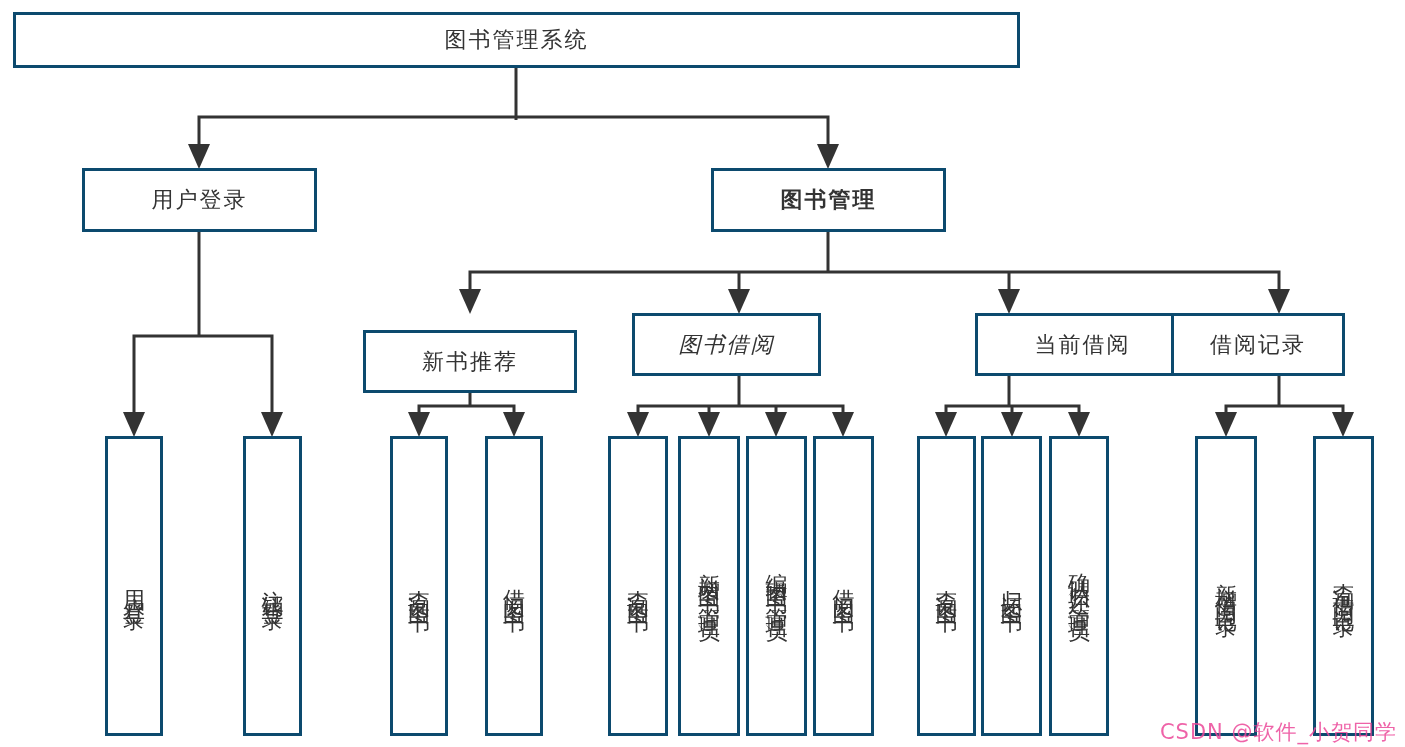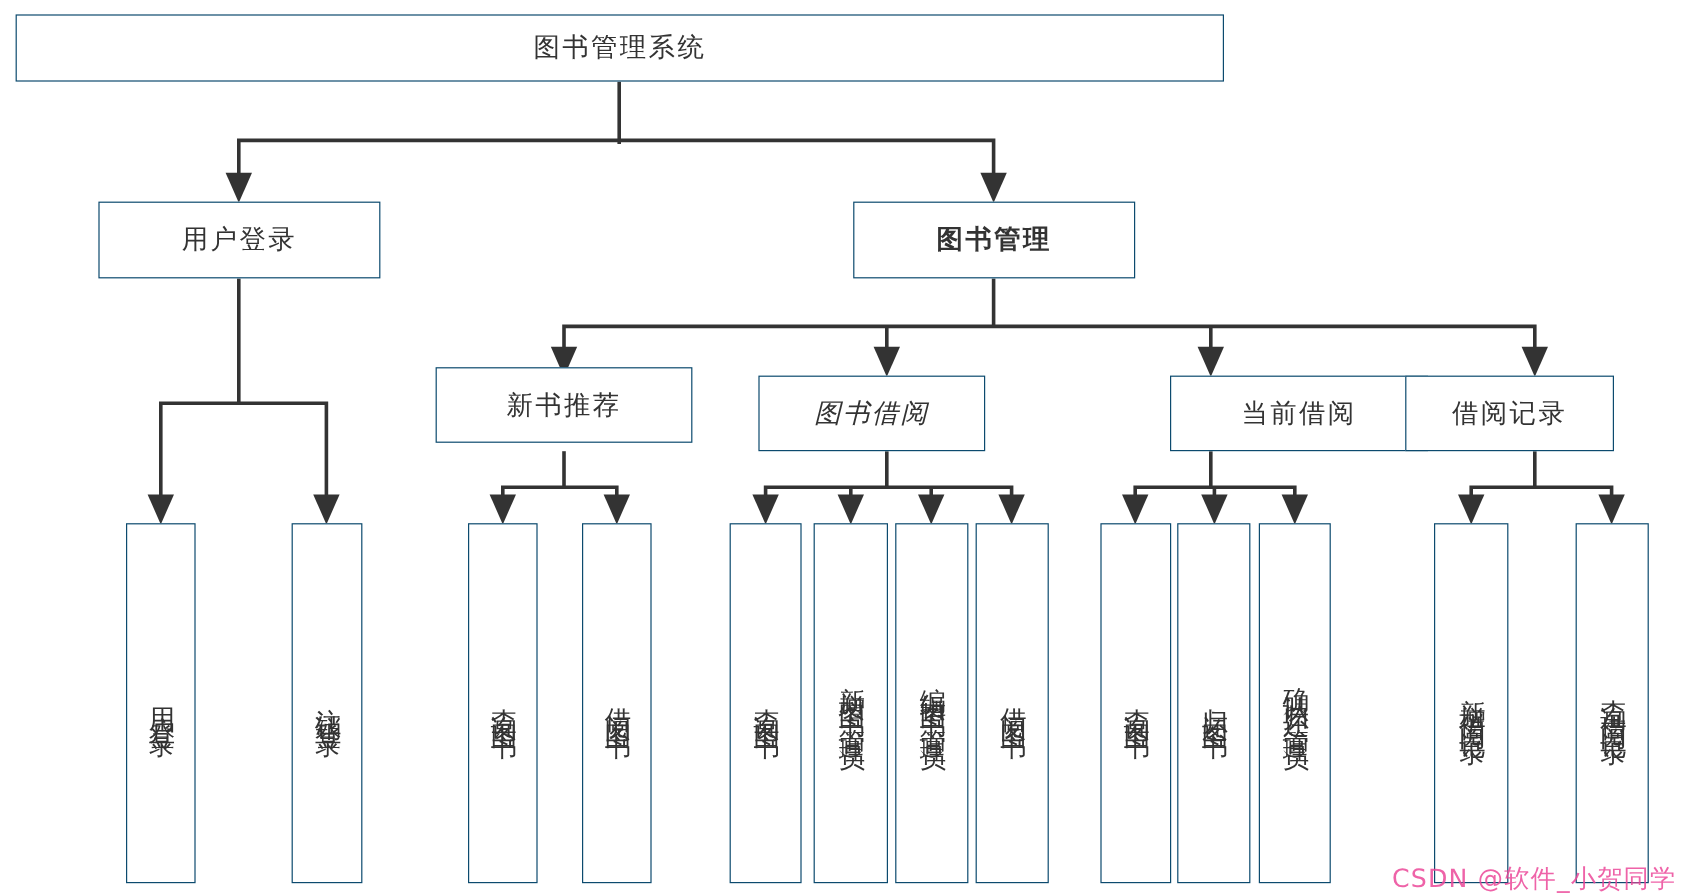--- a/index.html
+++ b/index.html
@@ -18,21 +18,21 @@
   #connectors {
     position: absolute;
     left: 0;
     top: 0;
     width: 1405px;
     height: 747px;
   }
   .box {
     position: absolute;
     box-sizing: border-box;
-    border: 1px solid #0c4a6e;
+    border: 3px solid #0c4a6e;
     background: #ffffff;
     display: flex;
     align-items: center;
     justify-content: center;
     color: #333333;
   }
   .box.h span {
     font-size: 22px;
     letter-spacing: 2px;
     white-space: nowrap;
@@ -125,21 +125,21 @@
     <span>图书管理系统</span>
   </div>
 
   <div class="box h lvl2" style="left:82px; top:168px; width:235px; height:64px;">
     <span>用户登录</span>
   </div>
   <div class="box h lvl2" style="left:711px; top:168px; width:235px; height:64px;font-weight:bold;">
     <span>图书管理</span>
   </div>
 
-  <div class="box h lvl3" style="left:363px; top:306px; width:214px;">
+  <div class="box h lvl3" style="left:363px; top:330px; width:214px;">
     <span>新书推荐</span>
   </div>
   <div class="box h lvl3" style="left:632px; top:313px; width:189px;font-style:italic;">
     <span>图书借阅</span>
   </div>
   <div class="box h lvl3" style="left:950px; top:313px; width:215px;margin-left:25px;">
     <span>当前借阅</span>
   </div>
   <div class="box h lvl3" style="left:1171px; top:313px; width:174px;">
     <span>借阅记录</span>

